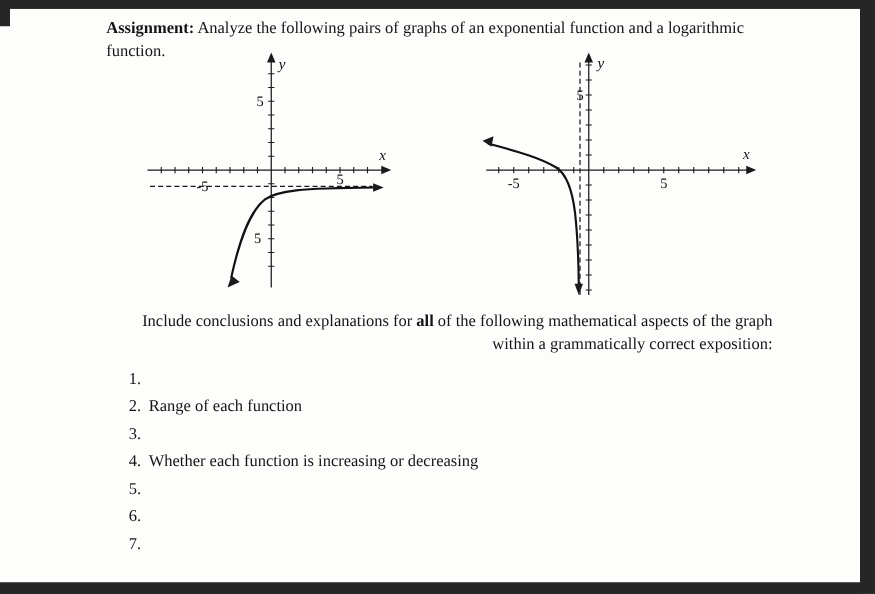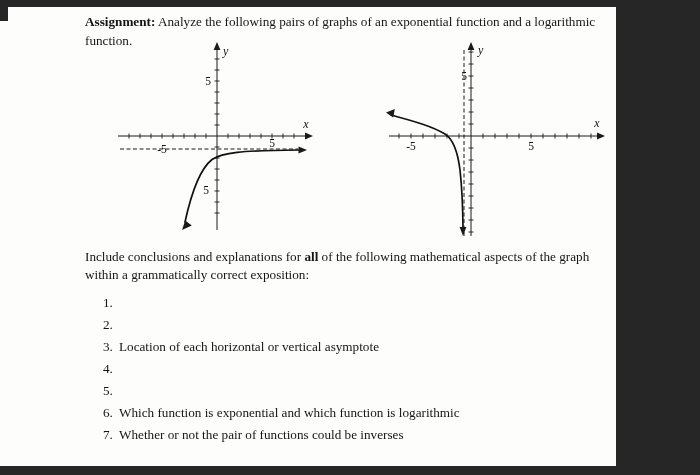--- a/index.html
+++ b/index.html
@@ -1,17 +1,17 @@
 <!DOCTYPE html>
 <html><head>
 <meta charset="utf-8">
 <style>
   html,body { margin:0; padding:0; background:#262626; }
   .viewport {
-    position:relative; width:616px; height:475px;
+    position:relative; width:688px; height:475px;
     background:#262626; overflow:hidden;
     font-family:"Liberation Serif", serif; color:#141414;
   }
   .top-bar { position:absolute; top:0; left:0; width:700px; height:7px; background:#262626; z-index:3; }
   .corner-notch { position:absolute; top:0; left:0; width:8px; height:21px; background:#262626; z-index:3; }
   .bottom-bar { position:absolute; bottom:0; left:0; width:700px; height:9px; background:#262626; z-index:3; }
   .page {
     position:absolute; top:7px; left:0; width:700px; height:459px;
     background:#fdfdfc;
   }
@@ -20,21 +20,21 @@
   .para strong { font-weight:bold; }
   .graphs-row { display:flex; gap:66px; margin:-12px 0 0 27px; align-items:flex-start; }
   .graph { display:block; }
   .axis  { stroke:#1a1a1a; stroke-width:1; fill:none; }
   .tick  { stroke:#1a1a1a; stroke-width:0.9; fill:none; }
   .dash  { stroke:#1a1a1a; stroke-width:1; stroke-dasharray:4 2.5; fill:none; }
   .curve { stroke:#111111; stroke-width:1.7; fill:none; stroke-linecap:round; }
   .arrow { fill:#1a1a1a; stroke:none; }
   .lbl   { font-family:"Liberation Serif", serif; font-size:11.5px; fill:#111111; }
   .vlbl  { font-family:"Liberation Serif", serif; font-style:italic; font-size:12px; fill:#111111; }
-  .instructions { margin-top:3px; line-height:18px; }
+  .instructions { margin-top:3px; line-height:18px;text-align:right; }
   .list { margin:9px 0 0 0; padding-left:18px; }
   .list-item { display:flex; font-size:13.2px; line-height:19px; margin-bottom:3px; }
   .num { display:inline-block; min-width:16px; }
 </style>
 </head>
 <body>
 
 <div class="viewport">
   <div class="top-bar"></div>
   <div class="corner-notch"></div>
@@ -86,38 +86,37 @@
       </div>
 
       <p class="para instructions"><span>Include conclusions and explanations for </span><strong>all</strong><span> of the following mathematical aspects of the graph within a grammatically correct exposition:</span></p>
 
       <div class="list">
         <div class="list-item">
             <span class="num">1.</span>
           </div>
         <div class="list-item">
             <span class="num">2.</span>
+            <span>Range of each function</span>
           </div>
         <div class="list-item">
             <span class="num">3.</span>
-            <span>Location of each horizontal or vertical asymptote</span>
           </div>
         <div class="list-item">
             <span class="num">4.</span>
+            <span>Whether each function is increasing or decreasing</span>
           </div>
         <div class="list-item">
             <span class="num">5.</span>
           </div>
         <div class="list-item">
             <span class="num">6.</span>
-            <span>Which function is exponential and which function is logarithmic</span>
           </div>
         <div class="list-item">
             <span class="num">7.</span>
-            <span>Whether or not the pair of functions could be inverses</span>
           </div>
       </div>
 
     </div>
   </div>
 
   <div class="bottom-bar"></div>
 </div>
 
 </body></html>

